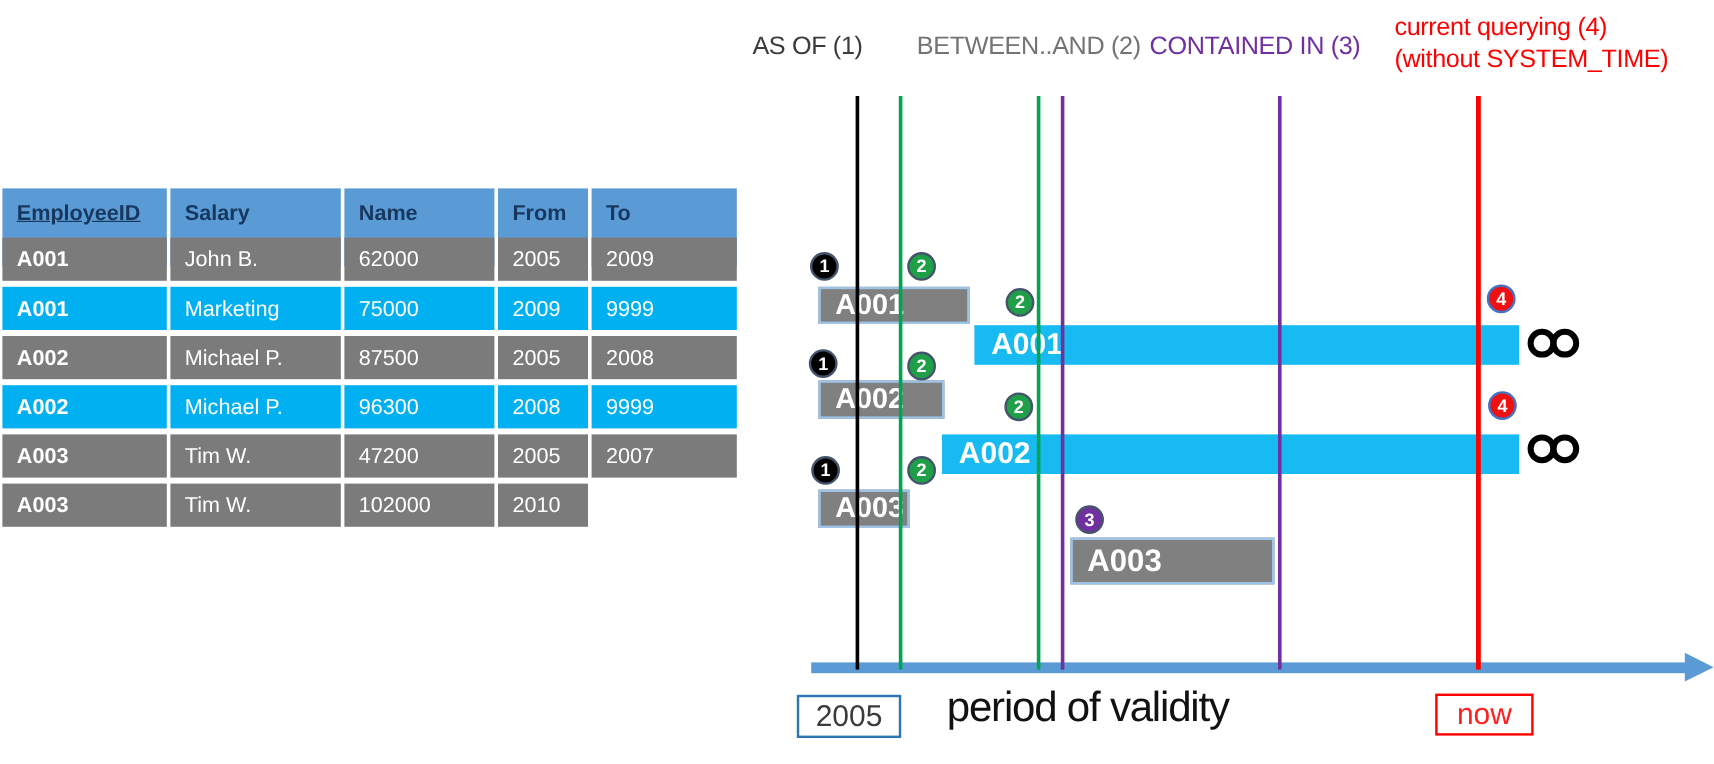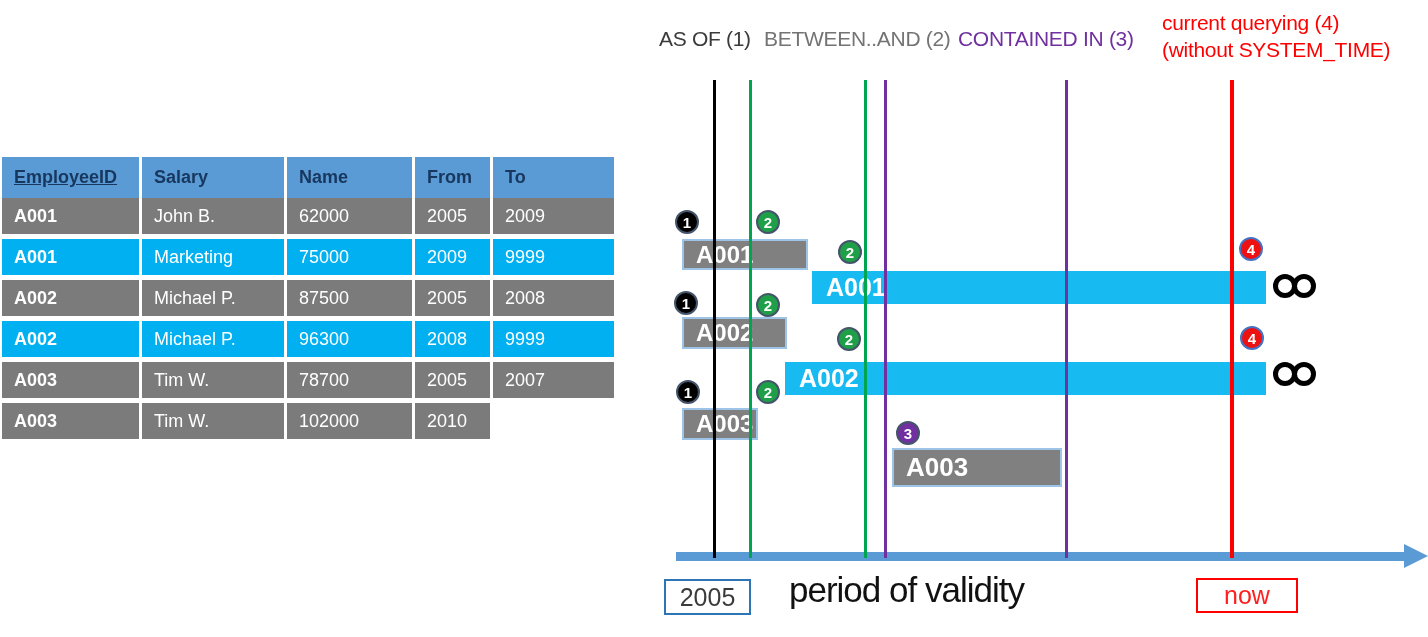--- a/index.html
+++ b/index.html
@@ -14,21 +14,21 @@
     font-weight:bold; font-size:18px; padding:10px 0 0 12px; }
   .emp-table .hcell .u { text-decoration:underline; }
   .cell { display:flex; align-items:center; padding-left:12px;
     color:#ffffff; font-size:18px; }
   .row-gray { background:#7b7b7b; }
   .row-blue { background:#00b0f0; }
   .cell.id { font-weight:bold; }
 
   
   .legend-label { position:absolute; font-size:21px; letter-spacing:-0.3px; white-space:nowrap; }
-  .lg-asof { left:627px; top:27px; color:#3b3b3b;margin-left:32px; }
+  .lg-asof { left:627px; top:27px; color:#3b3b3b; }
   .lg-between { left:764px; top:27px; color:#737373; }
   .lg-contained { left:958px; top:27px; color:#7030a0; }
   .lg-current { left:1162px; top:9px; color:#ff0000; line-height:27px; }
 
   
   .vline { position:absolute; top:80px; height:478px; width:3px; z-index:5; }
   .vl-black { left:713px; background:#000000; }
   .vl-green1 { left:749px; background:#00a550; }
   .vl-green2 { left:864px; background:#00a550; }
   .vl-purple1 { left:884px; background:#7030a0; }
@@ -62,21 +62,21 @@
   .axis-arrow { position:absolute; left:1404px; top:544px; width:0; height:0; z-index:4;
     border-left:24px solid #5b9bd5; border-top:12px solid transparent;
     border-bottom:12px solid transparent; }
 
   
   .year-box { position:absolute; left:664px; top:579px; width:87px; height:36px;
     border:2px solid #2e75b6; color:#3b3b3b; font-size:25px;
     display:flex; align-items:center; justify-content:center; background:#fff; }
   .period-label { position:absolute; left:789px; top:570px; font-size:35px;
     color:#111111; letter-spacing:-1px; white-space:nowrap; }
-  .now-box { position:absolute; left:1196px; top:578px; width:102px; height:35px;
+  .now-box { position:absolute; left:1196px; top:578px; width:82px; height:35px;
     border:2px solid #ff0000; color:#ff1f1f; font-size:25px;
     display:flex; align-items:center; justify-content:center; background:#fff; }
 </style>
 </head>
 <body>
 
 <div class="canvas">
 
   <div class="emp-table">
     <div class="hcell"><span class="u">EmployeeID</span></div>
@@ -104,21 +104,21 @@
     <div class="cell row-gray">2008</div>
 
     <div class="cell id row-blue">A002</div>
     <div class="cell row-blue">Michael P.</div>
     <div class="cell row-blue">96300</div>
     <div class="cell row-blue">2008</div>
     <div class="cell row-blue">9999</div>
 
     <div class="cell id row-gray">A003</div>
     <div class="cell row-gray">Tim W.</div>
-    <div class="cell row-gray">78700</div>
+    <div class="cell row-gray">47200</div>
     <div class="cell row-gray">2005</div>
     <div class="cell row-gray">2007</div>
 
     <div class="cell id row-gray">A003</div>
     <div class="cell row-gray">Tim W.</div>
     <div class="cell row-gray">102000</div>
     <div class="cell row-gray">2010</div>
   </div>
 
   <div class="legend-label lg-asof">AS OF (1)</div>

